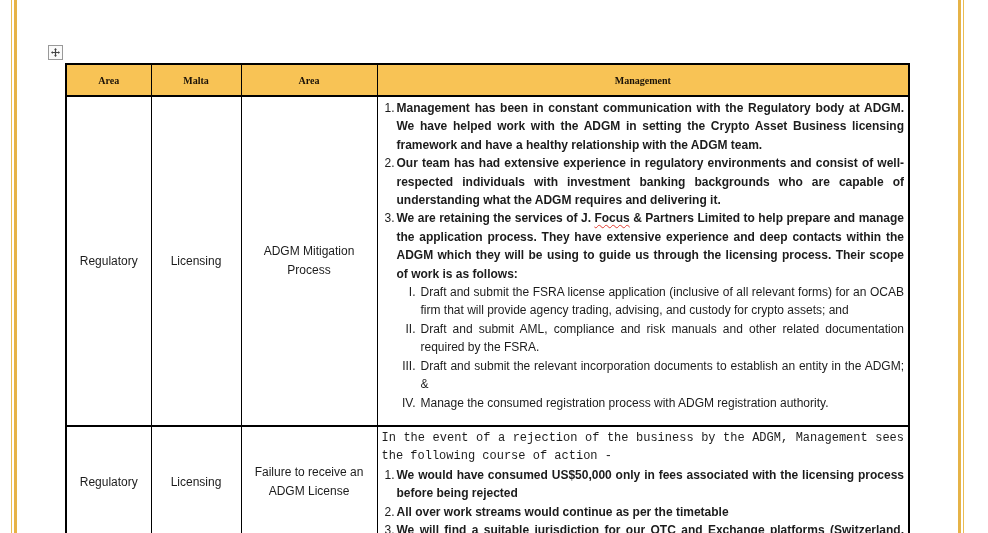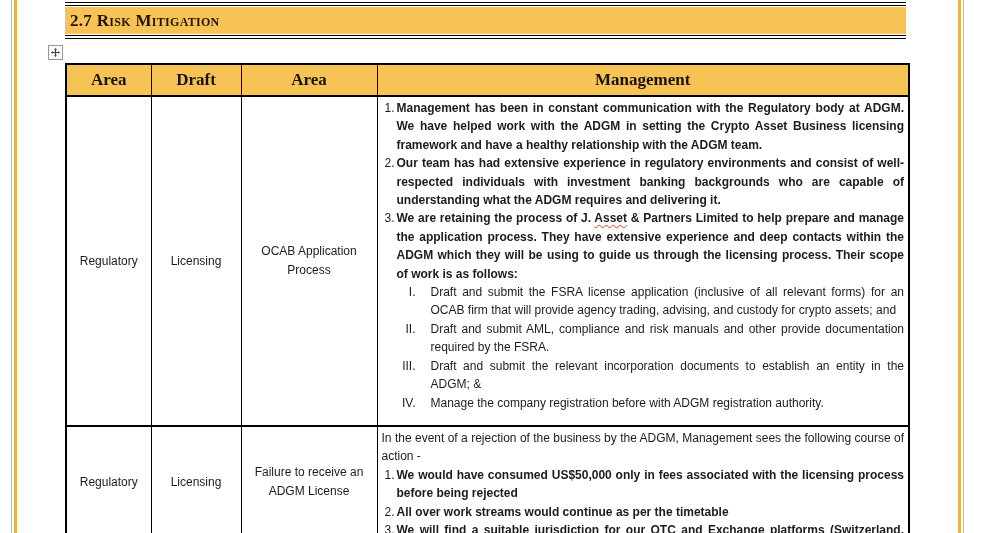--- a/index.html
+++ b/index.html
@@ -21,108 +21,103 @@
 
   
   .tbl-handle{position:absolute;left:48px;top:45px;width:13px;height:13px;background:#fafafa;
         border:1px solid #999;display:flex;align-items:center;justify-content:center;cursor:move;}
 
   
   table.risk{position:absolute;left:65px;top:63px;width:843px;border-collapse:collapse;
         table-layout:fixed;border:2px solid #000;}
   table.risk th,table.risk td{border:1px solid #000;}
   table.risk thead th{background:#f8c355;height:28px;text-align:center;vertical-align:middle;
-        font-family:"Liberation Serif",serif;font-weight:700;font-size:17px;color:#1a1208;
+        font-family:"Liberation Serif",serif;font-weight:700;font-size:10px;color:#1a1208;
         border-bottom:2px solid #000;}
   tbody tr.row-1 td{border-bottom:2px solid #000;}
   td.meta{text-align:center;vertical-align:middle;font-size:12px;line-height:19px;padding:2px 4px;}
   td.mit{vertical-align:top;padding:2px 4px 0 4px;}
   .mit-inner{font-size:12px;line-height:18.4px;}
   .row-1 .mit-inner{height:326px;overflow:hidden;}
   .row-2 .mit-inner{height:108px;overflow:hidden;}
-  .para{text-align:justify;}
+  .para{text-align:justify;font-family:Liberation Mono, monospace;}
   .li{display:flex;}
   .li .num{flex:none;width:15px;padding-left:3px;box-sizing:border-box;}
   .li .txt{flex:1;text-align:justify;font-weight:bold;}
   .sub .sli{display:flex;}
   .sub .rnum{flex:none;width:34px;text-align:right;}
-  .sub .stxt{flex:1;margin-left:15px;text-align:justify;}
+  .sub .stxt{flex:1;margin-left:5px;text-align:justify;}
   .misspell{text-decoration:underline;text-decoration-style:wavy;text-decoration-color:#e03b2f;
         text-decoration-thickness:1px;text-underline-offset:2px;}
 </style>
 </head>
 <body>
 
 <div class="page">
 
   <div class="page-border-left"></div>
   <div class="page-border-right"></div>
 
-  <div class="banner-wrap">
-    <div class="banner">
-      <span class="title">2.7 Risk Mitigation</span>
-    </div>
-  </div>
 
   <div class="tbl-handle">
     <svg width="9" height="9" viewBox="0 0 12 12">
       <path d="M6 0 L8 2.3 H6.8 V5.2 H9.7 V4 L12 6 L9.7 8 V6.8 H6.8 V9.7 H8 L6 12 L4 9.7 H5.2 V6.8 H2.3 V8 L0 6 L2.3 4 V5.2 H5.2 V2.3 H4 Z" fill="#444"></path>
     </svg>
   </div>
 
   <table class="risk">
     <colgroup>
       <col style="width:85px">
         <col style="width:90px">
         <col style="width:136px">
         <col style="width:532px">
     </colgroup>
     <thead>
       <tr>
         <th>Area</th>
-        <th>Draft</th>
+        <th>Malta</th>
         <th>Area</th>
         <th>Management</th>
       </tr>
     </thead>
     <tbody>
       <tr class="row-1" style="height:330px">
         <td class="meta">Regulatory</td>
         <td class="meta">Licensing</td>
-        <td class="meta">OCAB Application Process</td>
+        <td class="meta">ADGM Mitigation Process</td>
         <td class="mit">
           <div class="mit-inner">
             <div class="li">
               <span class="num">1.</span>
               <div class="txt">Management has been in constant communication with the Regulatory body at ADGM. We have helped work with the ADGM in setting the Crypto Asset Business licensing framework and have a healthy relationship with the ADGM team.</div>
             </div>
             <div class="li">
               <span class="num">2.</span>
               <div class="txt">Our team has had extensive experience in regulatory environments and consist of well-respected individuals with investment banking backgrounds who are capable of understanding what the ADGM requires and delivering it.</div>
             </div>
             <div class="li">
               <span class="num">3.</span>
-              <div class="txt"><span>We are retaining the process of J. </span><span class="misspell">Asset</span><span> &amp; Partners Limited to help prepare and manage the application process. They have extensive experience and deep contacts within the ADGM which they will be using to guide us through the licensing process. Their scope of work is as follows:</span></div>
+              <div class="txt"><span>We are retaining the services of J. </span><span class="misspell">Focus</span><span> &amp; Partners Limited to help prepare and manage the application process. They have extensive experience and deep contacts within the ADGM which they will be using to guide us through the licensing process. Their scope of work is as follows:</span></div>
             </div>
             <div class="sub">
               <div class="sli">
                 <span class="rnum">I.</span>
                 <div class="stxt">Draft and submit the FSRA license application (inclusive of all relevant forms) for an OCAB firm that will provide agency trading, advising, and custody for crypto assets; and</div>
               </div>
               <div class="sli">
                 <span class="rnum">II.</span>
-                <div class="stxt">Draft and submit AML, compliance and risk manuals and other provide documentation required by the FSRA.</div>
+                <div class="stxt">Draft and submit AML, compliance and risk manuals and other related documentation required by the FSRA.</div>
               </div>
               <div class="sli">
                 <span class="rnum">III.</span>
                 <div class="stxt">Draft and submit the relevant incorporation documents to establish an entity in the ADGM; &amp;</div>
               </div>
               <div class="sli">
                 <span class="rnum">IV.</span>
-                <div class="stxt">Manage the company registration before with ADGM registration authority.</div>
+                <div class="stxt">Manage the consumed registration process with ADGM registration authority.</div>
               </div>
             </div>
           </div>
         </td>
       </tr>
       <tr class="row-2">
         <td class="meta">Regulatory</td>
         <td class="meta">Licensing</td>
         <td class="meta">Failure to receive an ADGM License</td>
         <td class="mit">

